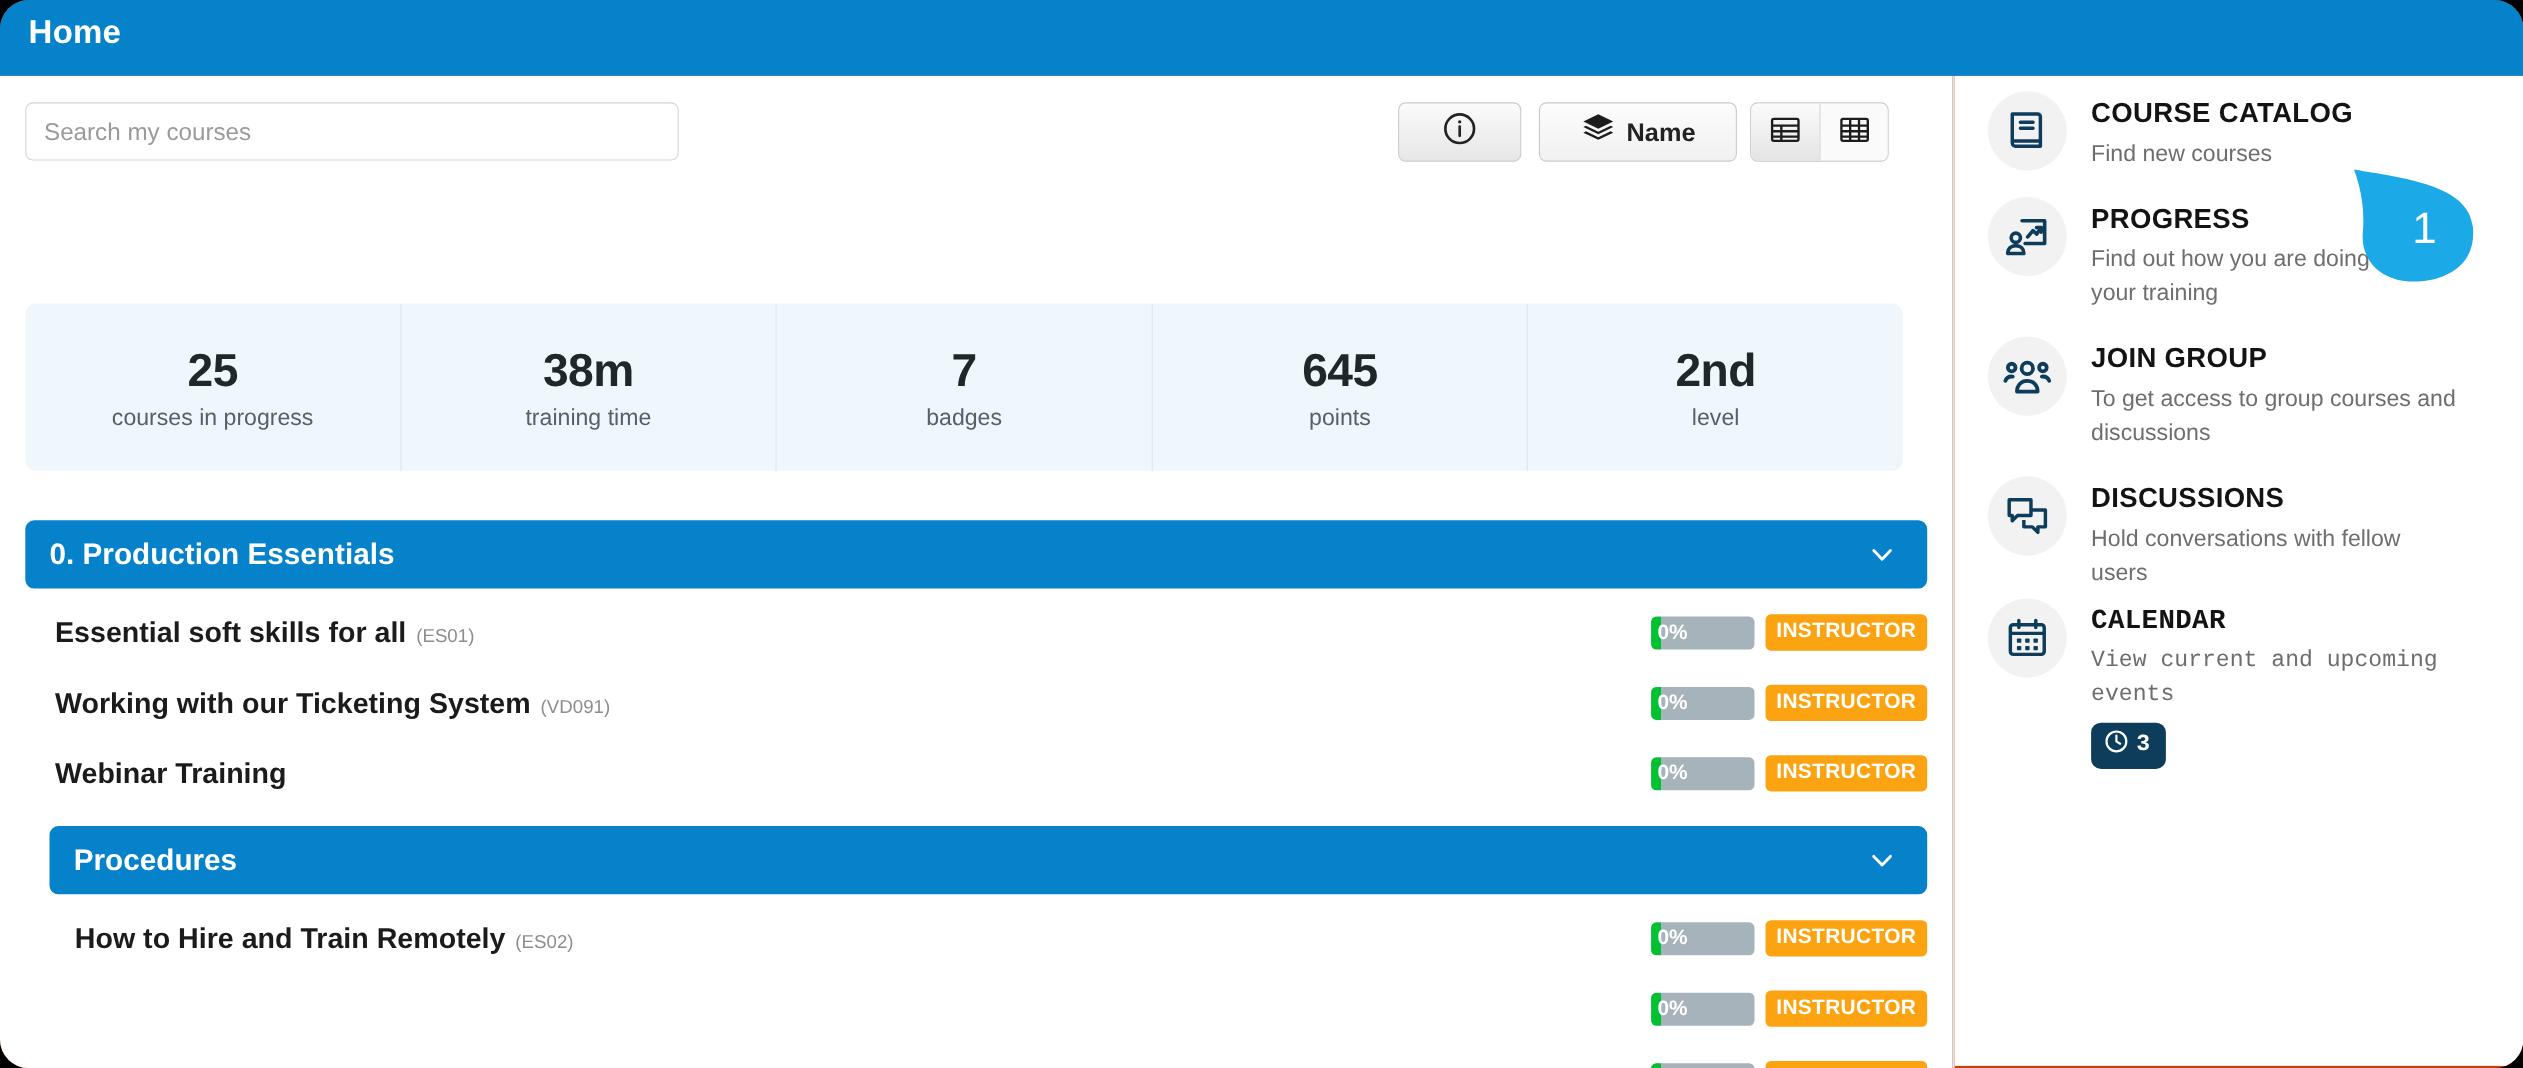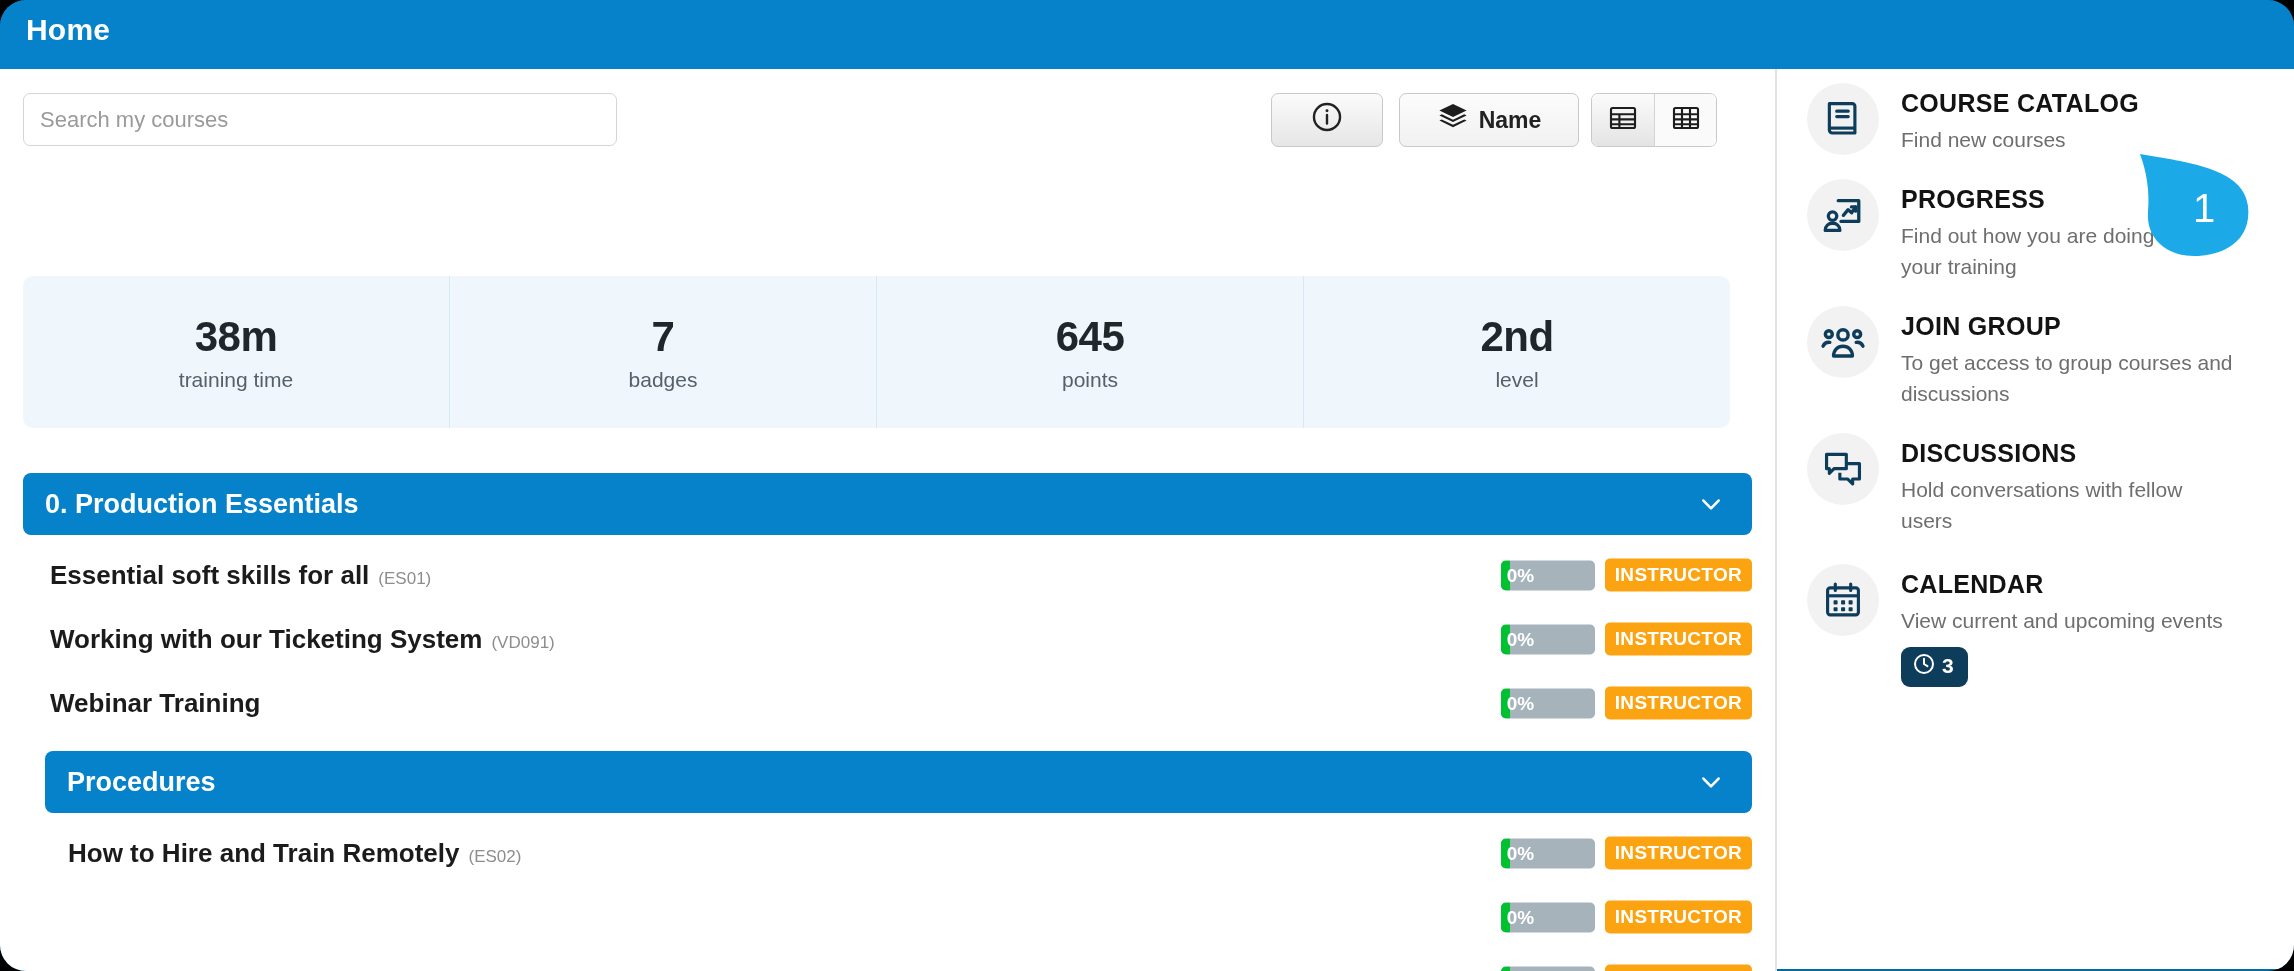--- a/index.html
+++ b/index.html
@@ -8,21 +8,21 @@
     width: 2294px; height: 971px;
     background: #000000;
     font-family: "Liberation Sans", sans-serif;
     overflow: hidden;
   }
 
   #window {
     position: absolute;
     left: 0; top: 0;
     width: 2294px; height: 971px;
-    background: #0369a1;
+    background: #c2410c;
     border-radius: 26px;
     overflow: hidden;
   }
 
   
   #header {
     position: absolute; left: 0; top: 0;
     width: 2294px; height: 69px;
     background: #0582ca;
   }
@@ -292,20 +292,24 @@
                 <rect x="3" y="4.5" width="18" height="15" rx="1.2"></rect>
                 <path d="M3 9.2h18M3 13h18M3 16.7h18M9 4.5V19.5M15 4.5V19.5"></path>
               </svg>
             </span>
           </div>
         </div>
       </div>
 
       <div id="stats">
           <div class="cell">
+            <div class="val">25</div>
+            <div class="lab">courses in progress</div>
+          </div>
+          <div class="cell">
             <div class="val">38m</div>
             <div class="lab">training time</div>
           </div>
           <div class="cell">
             <div class="val">7</div>
             <div class="lab">badges</div>
           </div>
           <div class="cell">
             <div class="val">645</div>
             <div class="lab">points</div>
@@ -447,21 +451,21 @@
             <svg width="42" height="42" viewBox="0 0 24 24" fill="none" stroke="#0e3d5c" stroke-width="1.8" stroke-linejoin="round">
         <path d="M2.6 3.6h11.3v8.2H6.9L4.2 14.5v-2.7H2.6z"></path>
         <path d="M10.2 14.1v3.6h4.4l2.9 2.8v-2.8h3.9V8.9h-7.5"></path>
       </svg>
           </span>
           <span class="rail-text">
             <span class="rail-title" style="display:block">DISCUSSIONS</span>
             <span class="rail-desc" style="display:block">Hold conversations with fellow users</span>
           </span>
         </div>
-        <div class="rail-item" style="margin-top: 28px;">
+        <div class="rail-item" style="margin-top: 8px; font-family: Liberation Mono, monospace;">
           <span class="rail-icon">
             <svg width="42" height="42" viewBox="0 0 24 24" fill="none" stroke="#0e3d5c" stroke-width="1.8" stroke-linejoin="round">
         <rect x="3.2" y="5.1" width="17.6" height="15.4" rx="1.5"></rect>
         <path d="M3.2 9.6h17.6"></path>
         <path d="M7.6 2.9v3.6M16.4 2.9v3.6" stroke-linecap="round"></path>
         <g fill="#0e3d5c" stroke="none">
           <rect x="6.6" y="12.2" width="2.3" height="2.3" rx=".4"></rect>
           <rect x="10.9" y="12.2" width="2.3" height="2.3" rx=".4"></rect>
           <rect x="15.2" y="12.2" width="2.3" height="2.3" rx=".4"></rect>
           <rect x="6.6" y="16.1" width="2.3" height="2.3" rx=".4"></rect>

